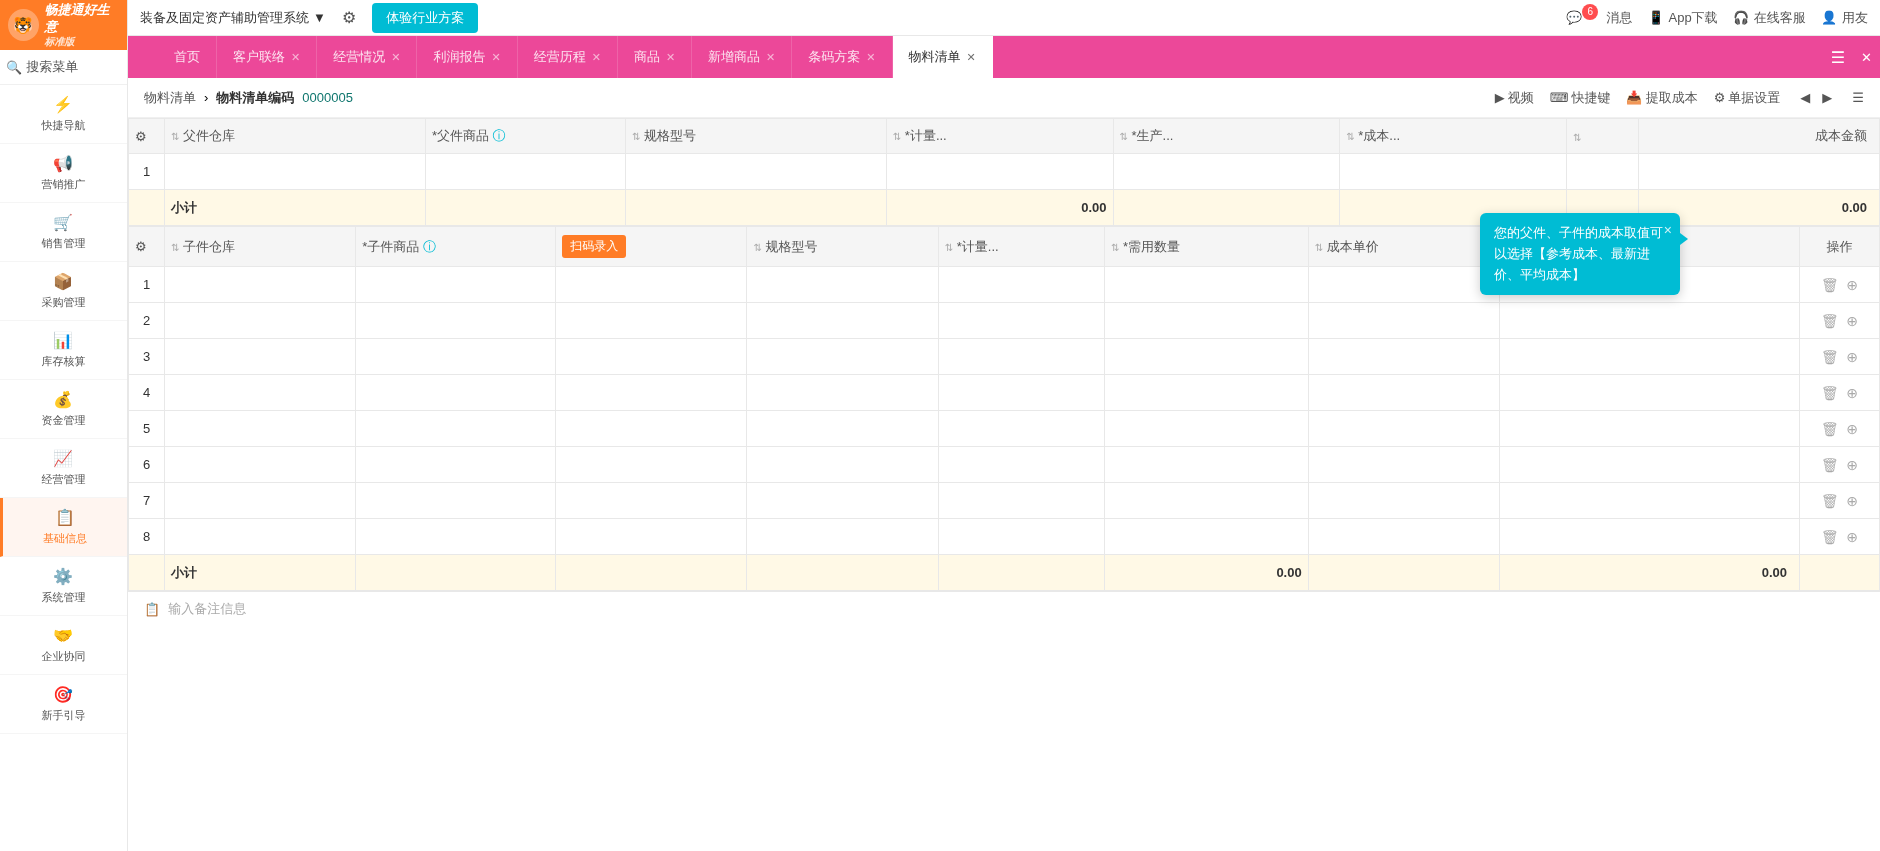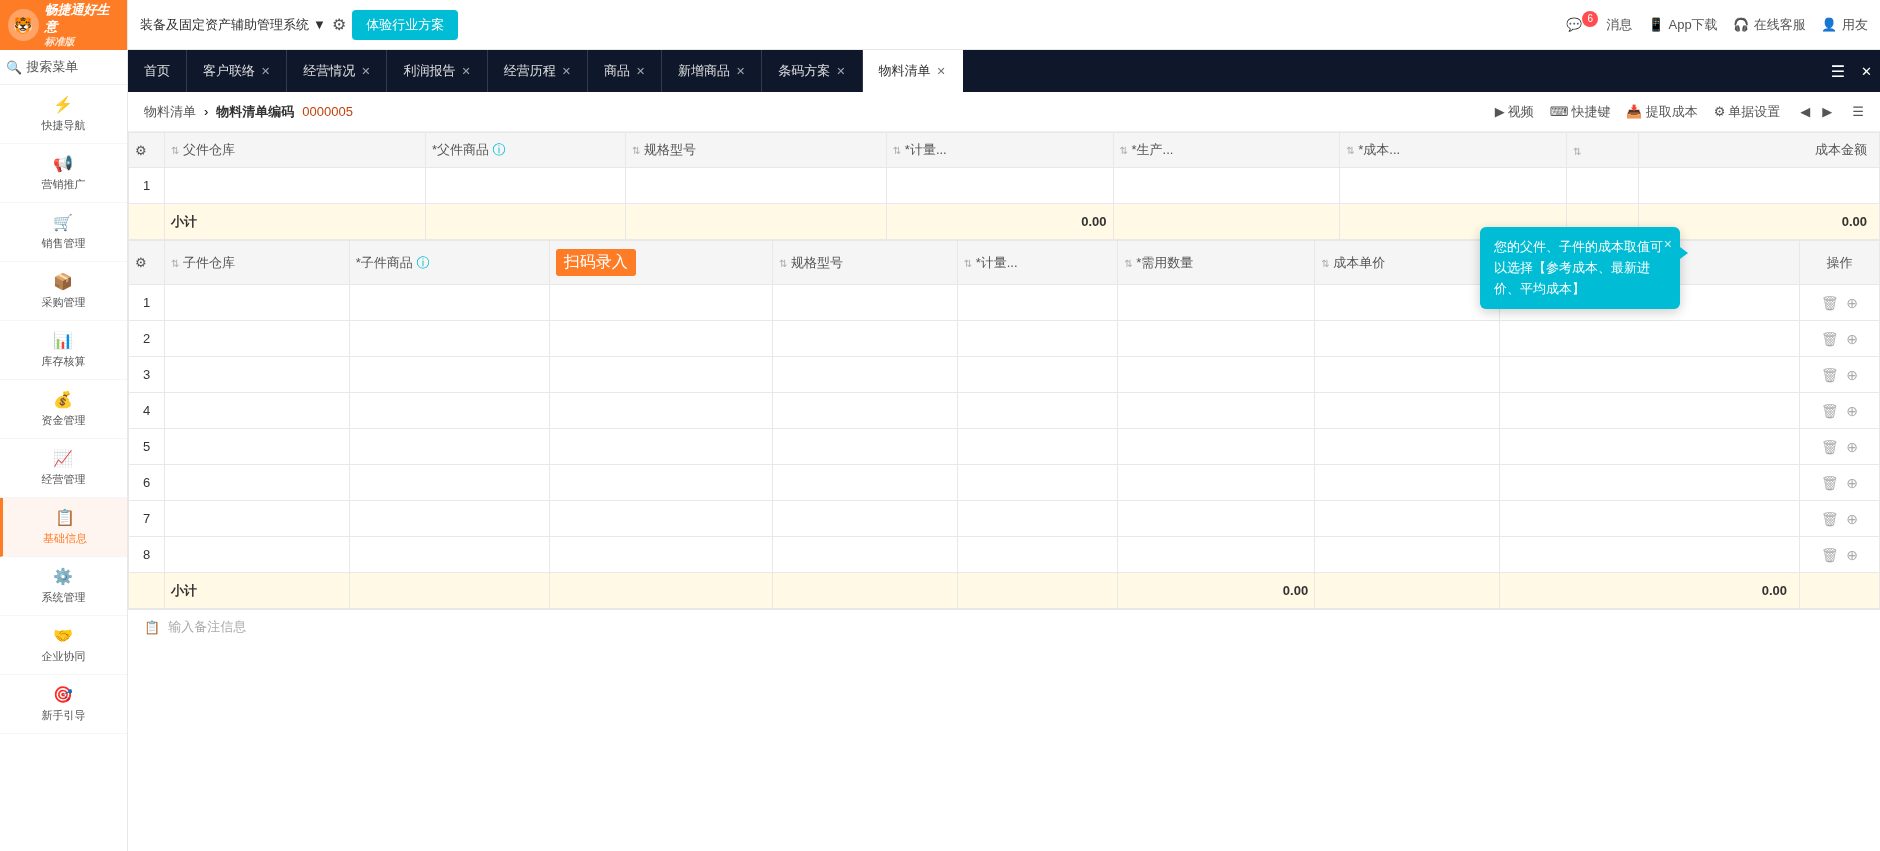--- a/index.html
+++ b/index.html
@@ -14,61 +14,61 @@
     .sidebar-nav { flex: 1; overflow-y: auto; }
     .nav-item { display: flex; flex-direction: column; align-items: center; justify-content: center; padding: 10px 4px; cursor: pointer; color: #555; gap: 4px; border-bottom: 1px solid #f5f5f5; }
     .nav-item.active { background: #fff5f0; color: #ff7c26; border-left: 3px solid #ff7c26; }
     .nav-item .nav-icon { font-size: 16px; }
     .nav-item .nav-label { font-size: 11px; text-align: center; }
 
     
     .main { flex: 1; display: flex; flex-direction: column; overflow: hidden; }
 
     
-    .topbar { height: 50px; background: #fff; display: flex; align-items: center; padding: 0 12px; border-bottom: 1px solid #e8e8e8; gap: 6px; }
+    .topbar { height: 36px; background: #fff; display: flex; align-items: center; padding: 0 12px; border-bottom: 1px solid #e8e8e8; gap: 16px; }
     .topbar-actions { display: flex; align-items: center; gap: 16px; color: #555; }
     .topbar-actions .action-item { display: flex; align-items: center; gap: 4px; cursor: pointer; font-size: 13px; }
     .badge { background: #ff4d4f; color: #fff; border-radius: 50%; font-size: 10px; width: 16px; height: 16px; display: flex; align-items: center; justify-content: center; position: relative; top: -6px; left: -4px; }
     .try-btn { background: #00bcd4; color: #fff; border: none; border-radius: 4px; padding: 6px 14px; cursor: pointer; font-size: 13px; }
     .settings-btn { background: none; border: none; cursor: pointer; color: #555; font-size: 16px; }
     .system-select { display: flex; align-items: center; gap: 4px; font-size: 13px; color: #333; cursor: pointer; }
 
     
-    .nav-tabs { background: #0f172a; display: flex; align-items: center; height: 42px; overflow: hidden; }
+    .nav-tabs { background: #ec4899; display: flex; align-items: center; height: 42px; overflow: hidden; padding-left: 30px; }
     .nav-tab { padding: 0 16px; height: 42px; display: flex; align-items: center; gap: 6px; color: rgba(255,255,255,0.85); cursor: pointer; font-size: 13px; white-space: nowrap; border-right: 1px solid rgba(255,255,255,0.15); }
     .nav-tab.active { background: #fff; color: #333; }
     .nav-tab .close-x { font-size: 11px; opacity: 0.7; }
     .nav-tabs-end { margin-left: auto; padding: 0 8px; color: #fff; cursor: pointer; font-size: 16px; }
 
     
     .content { flex: 1; overflow: auto; background: #fff; }
 
     
     .breadcrumb { display: flex; align-items: center; gap: 8px; padding: 10px 16px; background: #fff; border-bottom: 1px solid #f0f0f0; font-size: 13px; }
     .breadcrumb-item { color: #555; cursor: pointer; }
     .breadcrumb-item.active { color: #333; font-weight: bold; }
-    .breadcrumb-code { color: #c2410c; }
+    .breadcrumb-code { color: #0f766e; }
     .breadcrumb-actions { margin-left: auto; display: flex; align-items: center; gap: 16px; color: #555; font-size: 12px; }
     .breadcrumb-actions .bc-action { display: flex; align-items: center; gap: 3px; cursor: pointer; }
     .nav-arrows { display: flex; gap: 4px; }
     .nav-arrow { cursor: pointer; color: #555; padding: 2px 4px; }
 
     
     .section { margin: 0; }
     .section-title { padding: 10px 16px 6px; font-size: 13px; color: #333; font-weight: bold; }
 
     
     .data-table { width: 100%; border-collapse: collapse; }
     .data-table th { background: #f5f5f5; border: 1px solid #e8e8e8; padding: 8px 6px; font-weight: normal; color: #555; text-align: left; white-space: nowrap; position: relative; }
     .data-table td { border: 1px solid #e8e8e8; padding: 6px; color: #333; vertical-align: middle; height: 36px; }
     .subtotal-row td { background: #fff9e6; font-weight: bold; }
     .row-num { color: #aaa; text-align: center; width: 30px; }
     .col-actions { text-align: center; white-space: nowrap; }
     .action-icon { cursor: pointer; color: #aaa; font-size: 14px; padding: 2px; }
-    .scan-btn { background: #ff7c26; color: #fff; border: none; border-radius: 3px; padding: 3px 8px; font-size: 16px; cursor: pointer; }
+    .scan-btn { background: #ff7c26; color: #fff; border: none; border-radius: 3px; padding: 3px 8px; font-size: 12px; cursor: pointer; }
 
     
     .tooltip-box { position: absolute; background: #00bcd4; color: #fff; border-radius: 6px; padding: 10px 14px; font-size: 12px; width: 200px; line-height: 1.6; z-index: 100; right: 200px; top: 135px; box-shadow: 0 3px 12px rgba(0,0,0,0.2); }
     .tooltip-box::after { content: ''; position: absolute; top: 20px; right: -8px; border-left: 8px solid #00bcd4; border-top: 6px solid transparent; border-bottom: 6px solid transparent; }
     .tooltip-close { position: absolute; top: 6px; right: 8px; cursor: pointer; font-size: 14px; opacity: 0.8; }
 
     
     .bottom-bar { border-top: 1px solid #e8e8e8; padding: 8px 16px; display: flex; align-items: center; gap: 8px; background: #fff; color: #555; font-size: 12px; }
 
     .cost-amount { color: #333; font-weight: bold; text-align: right; }

